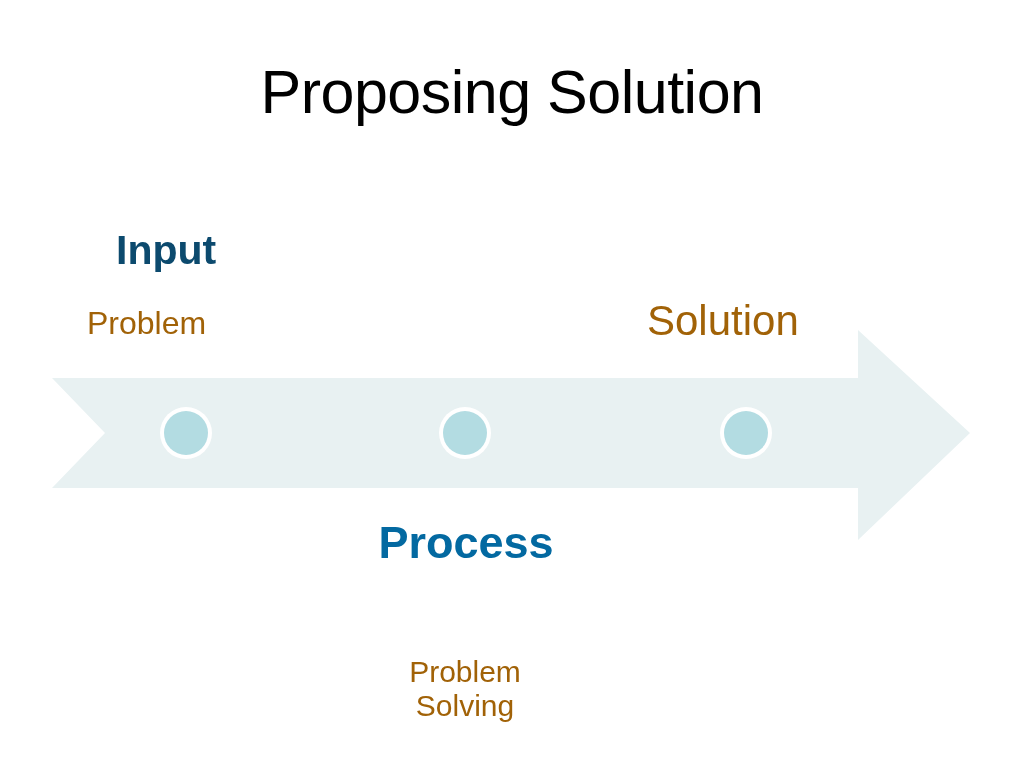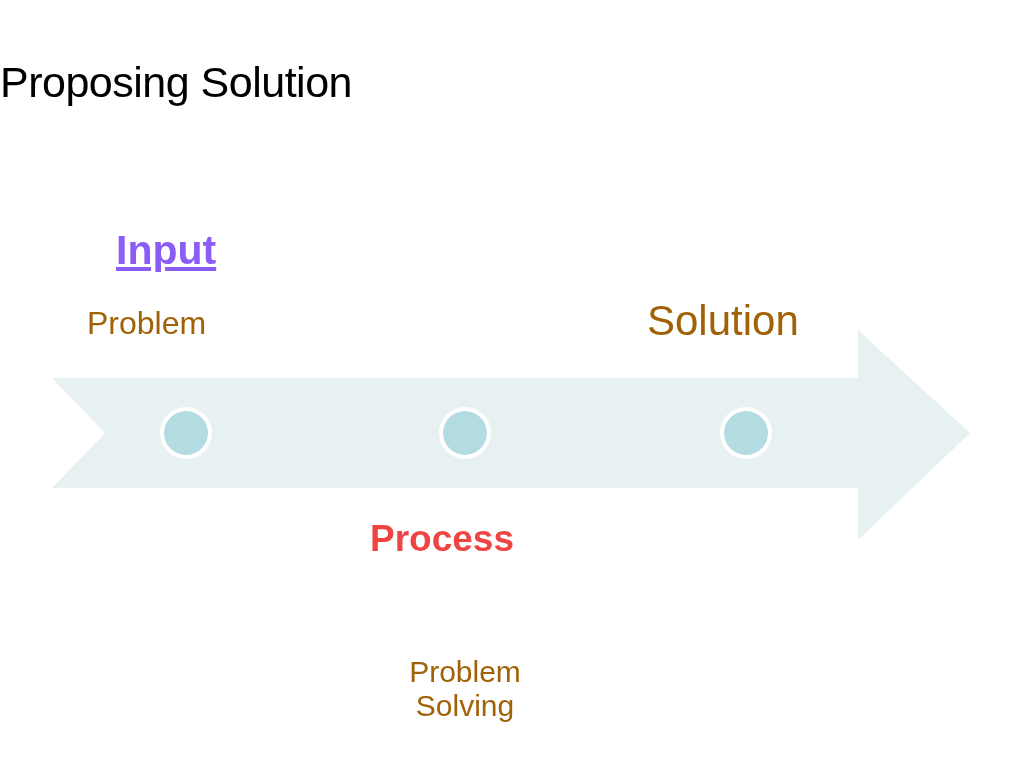--- a/index.html
+++ b/index.html
@@ -22,23 +22,23 @@
     height: 768px;
     background: #ffffff;
   }
 
   
   #slide-title {
     position: absolute;
     left: 0;
     top: 60px;
     width: 1024px;
-    text-align: left;
+    text-align: center;
     font-family: "Liberation Sans", sans-serif;
-    font-size: 43px;
+    font-size: 61px;
     font-weight: 400;
     color: #000000;
     letter-spacing: -0.5px;
     line-height: 1.05;
     white-space: nowrap;
   }
 
   
   #process-arrow {
     position: absolute;
@@ -63,23 +63,22 @@
     font-weight: 400;
     color: #a16207;
     line-height: 1.12;
     white-space: pre-line;
   }
 
   #input-heading {
     left: 116px;
     top: 228px;
     font-size: 41px;
-    color: #8b5cf6;
+    color: #0c4a6e;
     text-align: left;
-    text-decoration: underline;
   }
   #input-sub {
     left: 87px;
     top: 306px;
     font-size: 32px;
     text-align: left;
   }
 
   #output-heading {
     left: 658px;
@@ -92,23 +91,23 @@
     left: 647px;
     top: 297px;
     font-size: 42px;
     text-align: right;
   }
 
   #process-heading {
     left: 370px;
     top: 518px;
     width: 192px;
-    font-size: 37px;
-    color: #ef4444;
-    text-align: left;
+    font-size: 45px;
+    color: #0369a1;
+    text-align: center;
     word-break: break-all;
   }
   #process-sub {
     left: 365px;
     top: 655px;
     width: 200px;
     font-size: 30px;
     text-align: center;
   }
 </style>

